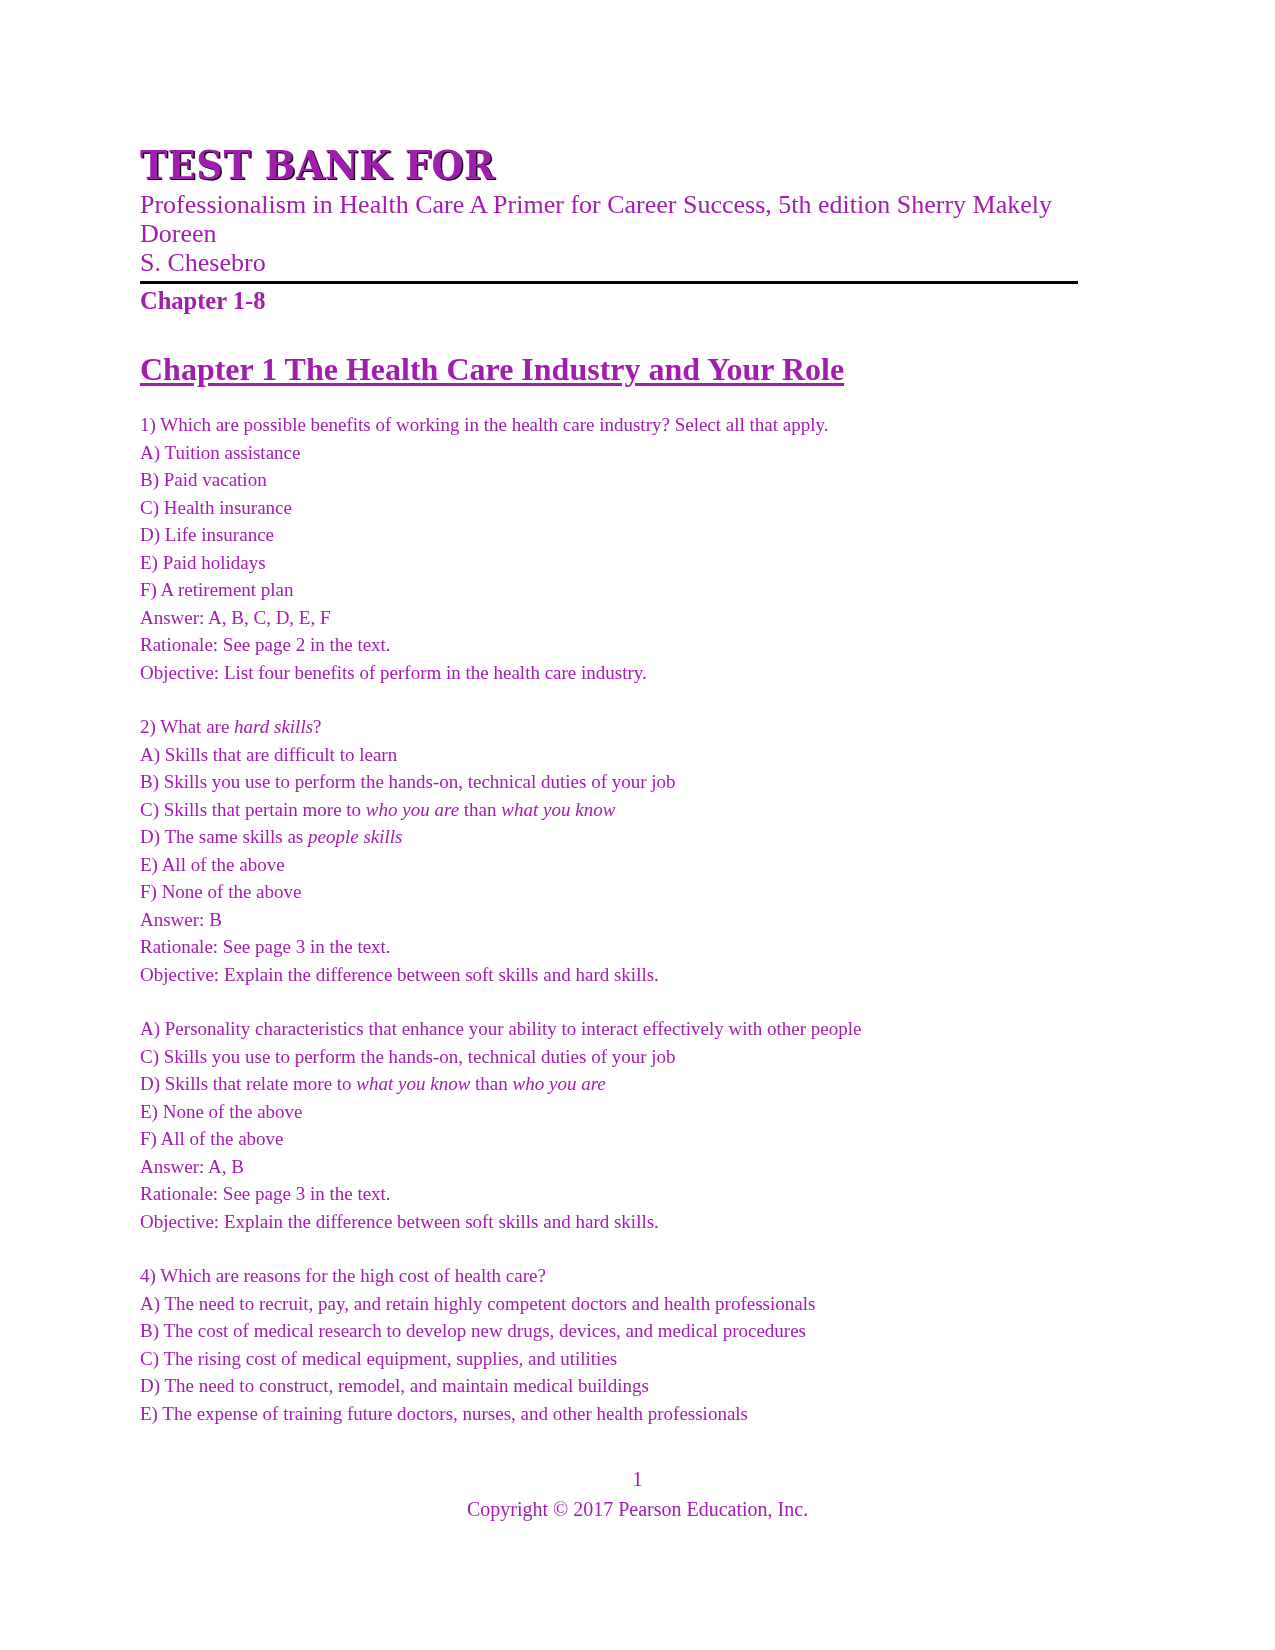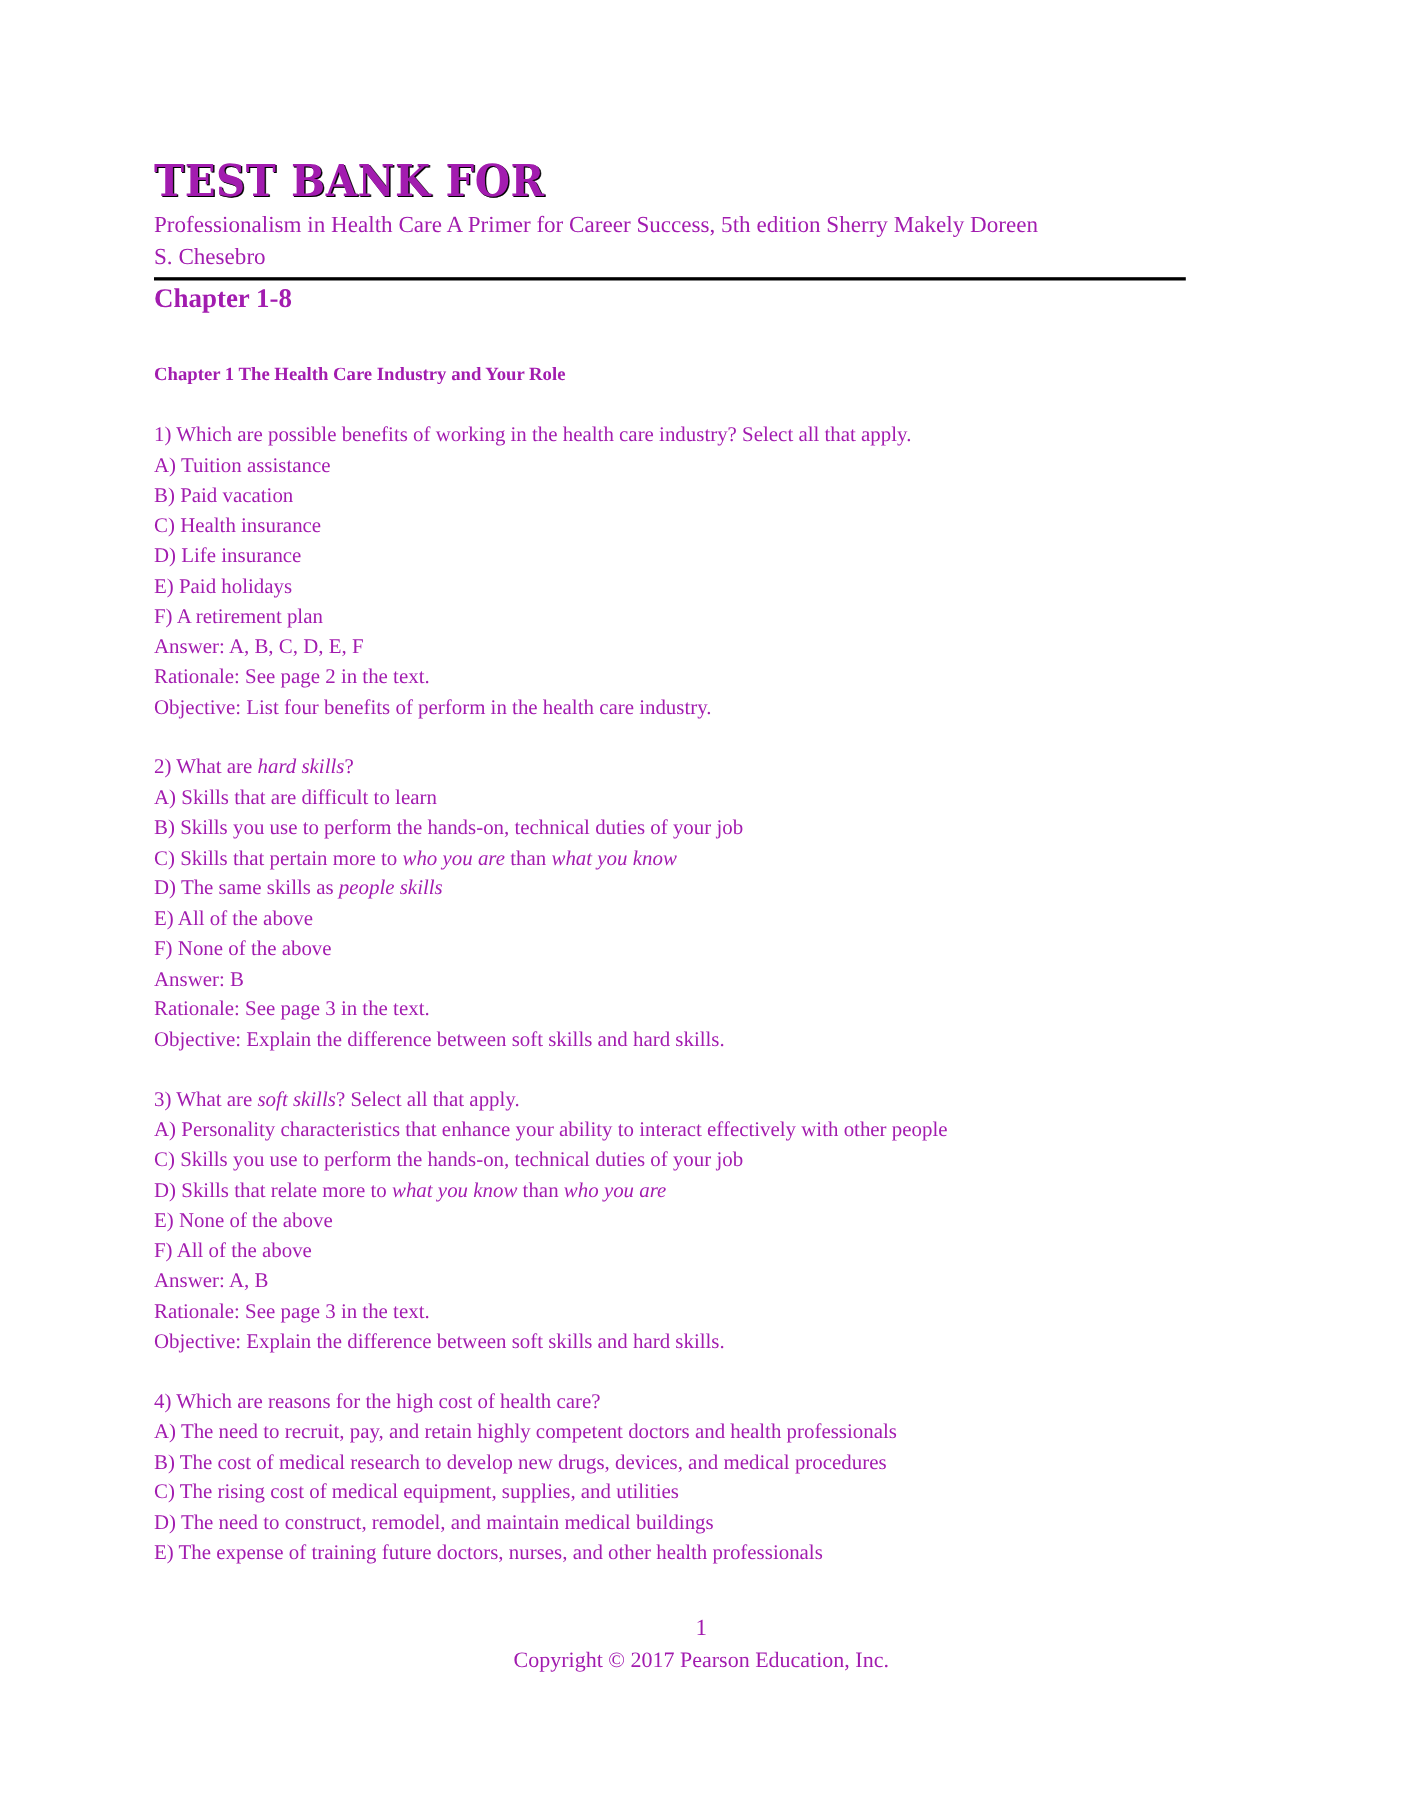--- a/index.html
+++ b/index.html
@@ -29,40 +29,41 @@
     font-size: 40px;
     line-height: 46px;
     letter-spacing: 0.5px;
     transform: scaleX(0.92);
     transform-origin: left center;
     margin: 0 0 2px 0;
     text-shadow: 1px 1px 0 #000, 1.6px 1.1px 0 rgba(0,0,0,0.65);
     white-space: nowrap;
   }
   .book-line {
-    font-size: 21px;
+    font-size: 26px;
     line-height: 29px;
     margin: 0;
   }
   .rule {
     border: none;
     border-top: 3px solid #000000;
     margin: 4px 0 2px 0;
     width: 938px;
   }
   .chapter-range {
     font-size: 24.5px;
     line-height: 30px;
     font-weight: 700;
     margin: 0;
   }
   .chapter-heading {
-    font-size: 17px;
+    font-size: 32px;
     line-height: 30px;
     font-weight: 700;
+    text-decoration: underline;
     text-underline-offset: 3px;
     margin: 38px 0 0 0;
     display: inline-block;
   }
   .q-block {
     margin-top: 27px;
   }
   .line {
     font-size: 19px;
     line-height: 27.5px;
@@ -128,21 +129,20 @@
           <p class="line">B) Skills you use to perform the hands-on, technical duties of your job</p>
           <p class="line">C) Skills that pertain more to <em>who you are</em> than <em>what you know</em></p>
           <p class="line">D) The same skills as <em>people skills</em></p>
           <p class="line">E) All of the above</p>
           <p class="line">F) None of the above</p>
           <p class="line">Answer:  B</p>
           <p class="line">Rationale:  See page 3 in the text.</p>
           <p class="line">Objective:  Explain the difference between soft skills and hard skills.</p>
         </div>
         <div class="q-block">
-          <p class="line">3) What are <em>soft skills</em>? Select all that apply.</p>
           <p class="line">A) Personality characteristics that enhance your ability to interact effectively with other people</p>
           <p class="line">C) Skills you use to perform the hands-on, technical duties of your job</p>
           <p class="line">D) Skills that relate more to <em>what you know</em> than <em>who you are</em></p>
           <p class="line">E) None of the above</p>
           <p class="line">F) All of the above</p>
           <p class="line">Answer:  A, B</p>
           <p class="line">Rationale:  See page 3 in the text.</p>
           <p class="line">Objective:  Explain the difference between soft skills and hard skills.</p>
         </div>
         <div class="q-block">

